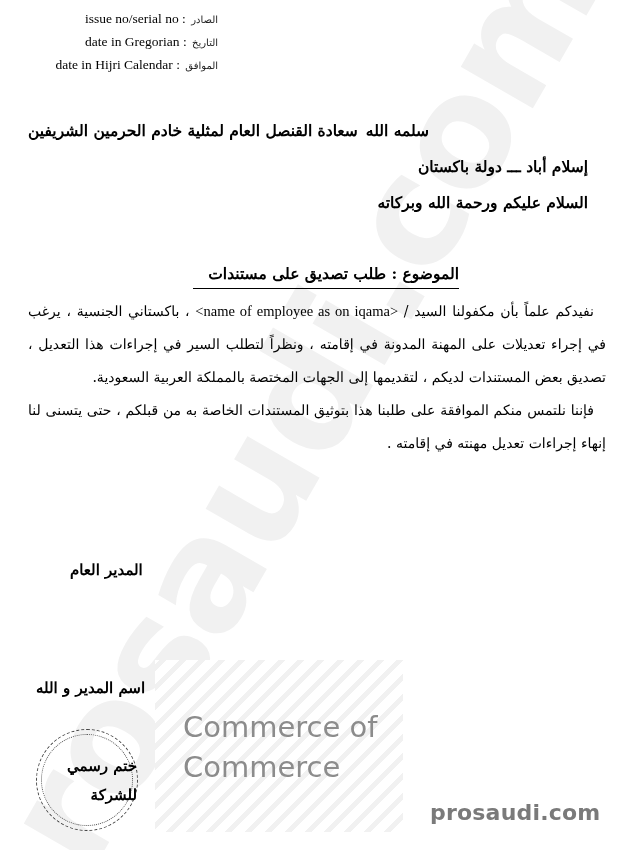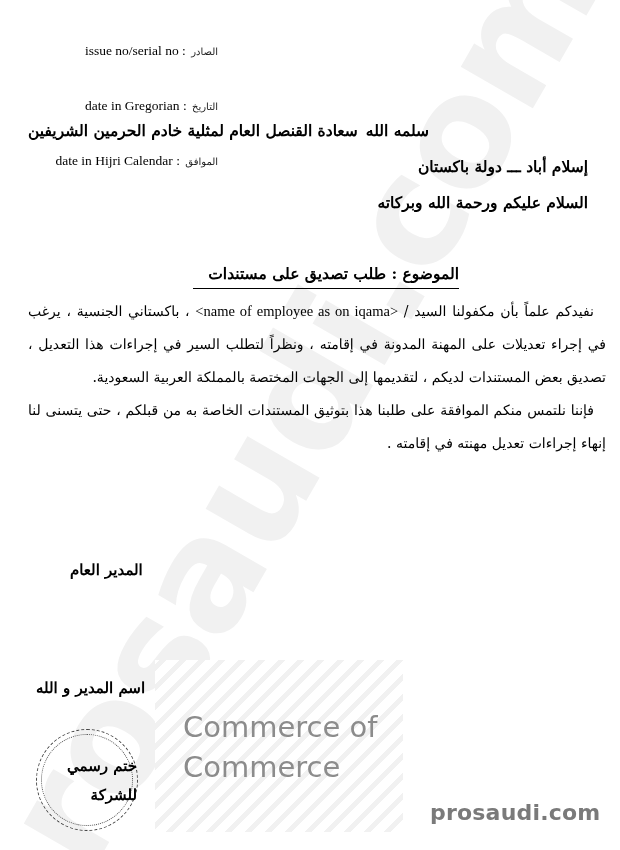--- a/index.html
+++ b/index.html
@@ -71,21 +71,21 @@
       position: absolute;
       right: 402px;
       top: 8px;
       text-align: right;
       font-family: "Liberation Serif", serif;
       font-size: 13.5px;
       line-height: 22px;
       z-index: 3;
       white-space: nowrap;
     }
-    .meta .row { display: block; margin-top: 32px; }
+    .meta .row { display: block; }
     .meta .ar {
       font-size: 10px;
       color: #222;
       margin-left: 2px;
     }
 
     .ar-text {
       direction: rtl;
       font-family: "DejaVu Serif", serif;
     }

